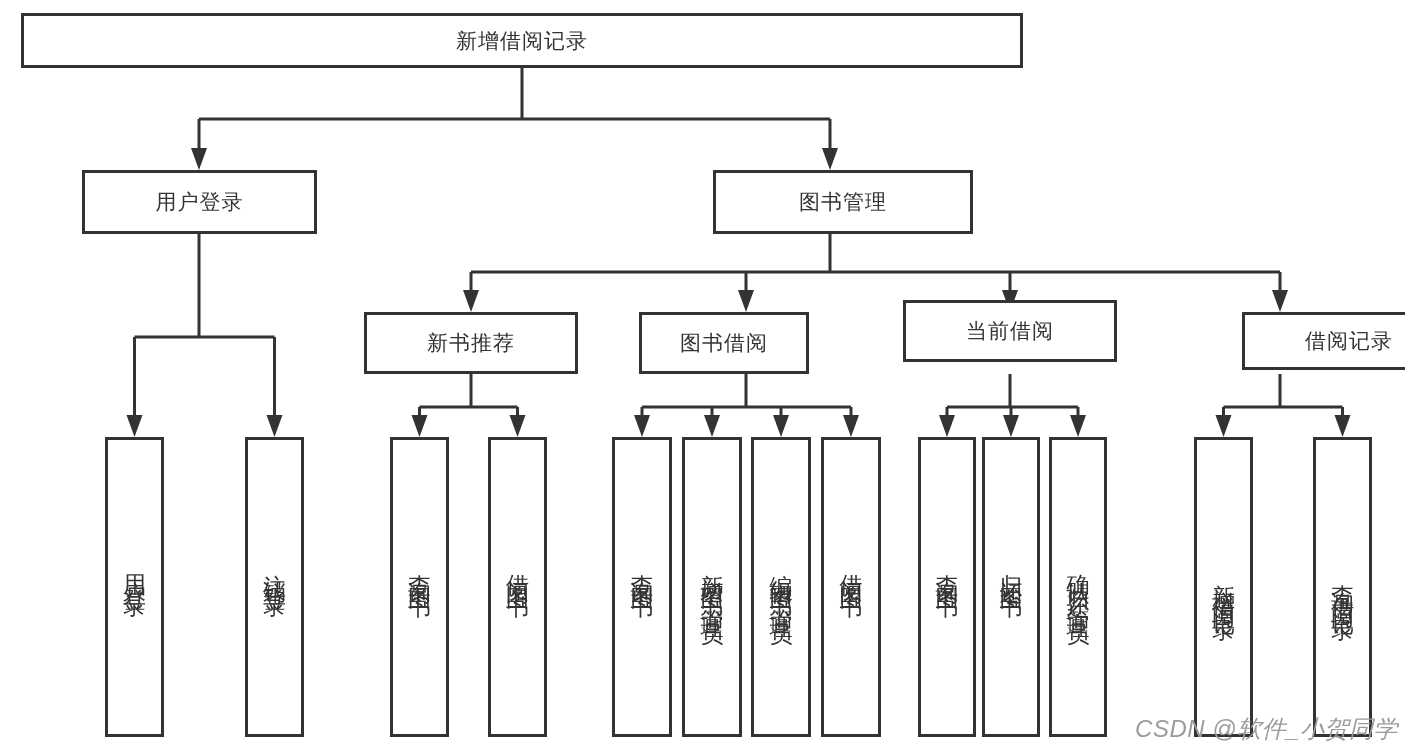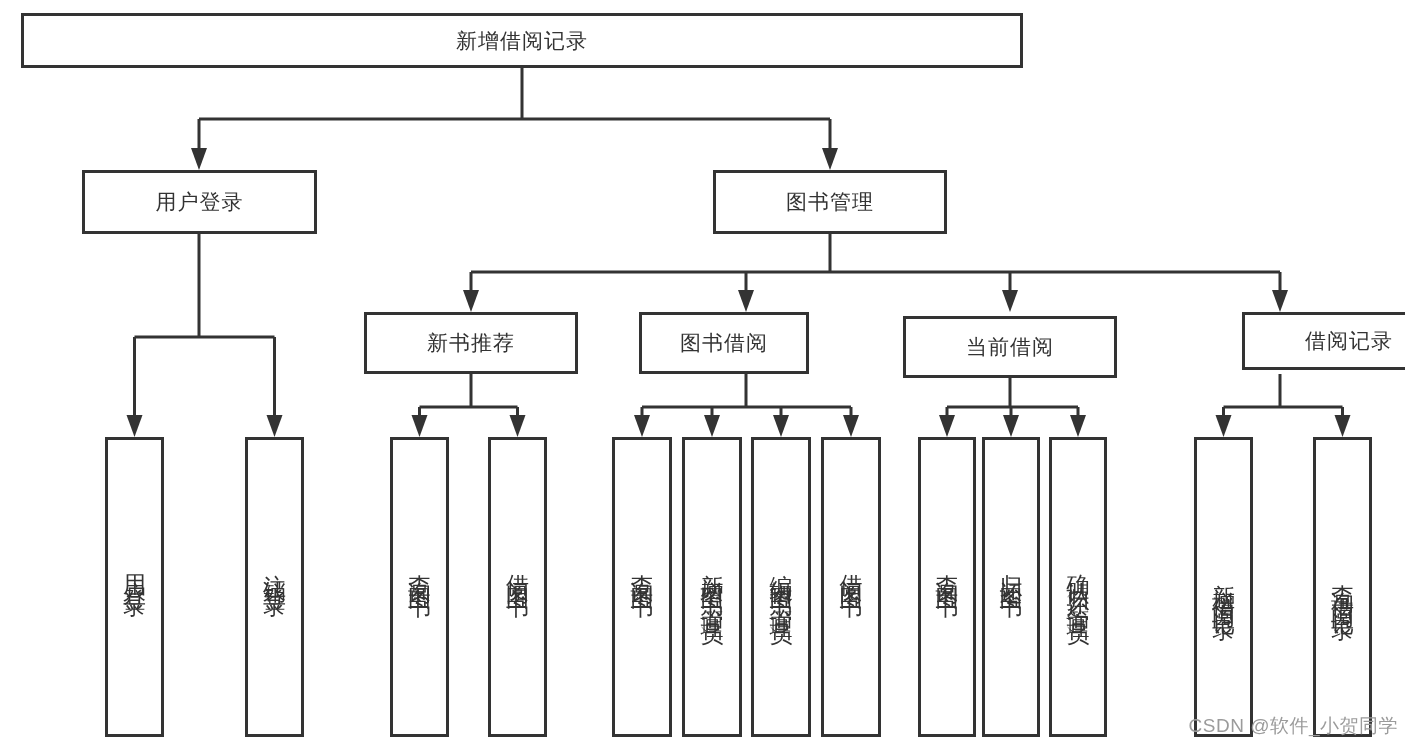--- a/index.html
+++ b/index.html
@@ -53,24 +53,25 @@
     text-orientation: mixed;
     font-size: 23px;
     letter-spacing: 7px;
     line-height: 1;
   }
   .vnode.short { padding-bottom: 34px; }
   .watermark {
     position: absolute;
     top: 713px;
     right: 7px;
-    font-size: 19px;
+    font-size: 24px;
     color: var(--watermark);
     letter-spacing: 0.5px;
     white-space: nowrap;
+    font-style: italic;
   }
 </style>
 </head>
 <body>
 
 <div class="canvas">
 
   <svg class="wires" viewBox="0 0 1405 747" aria-hidden="true">
     <g>
       <path d="M522 68 V119 M199 119 H830 M199 119 V150 M830 119 V150"></path>
@@ -110,25 +111,25 @@
     <g>
       <path d="M1280 374 V407 M1223.5 407 H1342.5 M1223.5 407 V417 M1342.5 407 V417"></path>
       <polygon points="1215.5,415 1231.5,415 1223.5,437"></polygon>
       <polygon points="1334.5,415 1350.5,415 1342.5,437"></polygon>
     </g>
   </svg>
 
   <div class="node hnode" style="left:21px; top:13px; width:1002px; height:55px;">新增借阅记录</div>
 
   <div class="node hnode" style="left:82px; top:170px; width:235px; height:64px;">用户登录</div>
-  <div class="node hnode" style="left:713px; top:170px; width:234px; height:64px;">图书管理</div>
+  <div class="node hnode" style="left:713px; top:170px; width:260px; height:64px;">图书管理</div>
 
   <div class="node hnode" style="left:364px; top:312px; width:214px; height:62px;text-align:center;">新书推荐</div>
   <div class="node hnode" style="left:639px; top:312px; width:170px; height:62px;">图书借阅</div>
-  <div class="node hnode" style="left:903px; top:316px; width:214px; height:62px;">当前借阅</div>
+  <div class="node hnode" style="left:903px; top:300px; width:214px; height:62px;">当前借阅</div>
   <div class="node hnode" style="left:1242px; top:312px; width:214px; height:58px;">借阅记录</div>
 
   <div class="node vnode short" style="left:105px; top:437px; width:59px; height:300px;">用户登录</div>
   <div class="node vnode short" style="left:245px; top:437px; width:59px; height:300px;">注销登录</div>
 
   <div class="node vnode short" style="left:390px; top:437px; width:59px; height:300px;">查询图书</div>
   <div class="node vnode short" style="left:488px; top:437px; width:59px; height:300px;">借阅图书</div>
 
   <div class="node vnode short" style="left:612px; top:437px; width:60px; height:300px;">查询图书</div>
   <div class="node vnode" style="left:682px; top:437px; width:60px; height:300px;">新增图书（管理员）</div>

